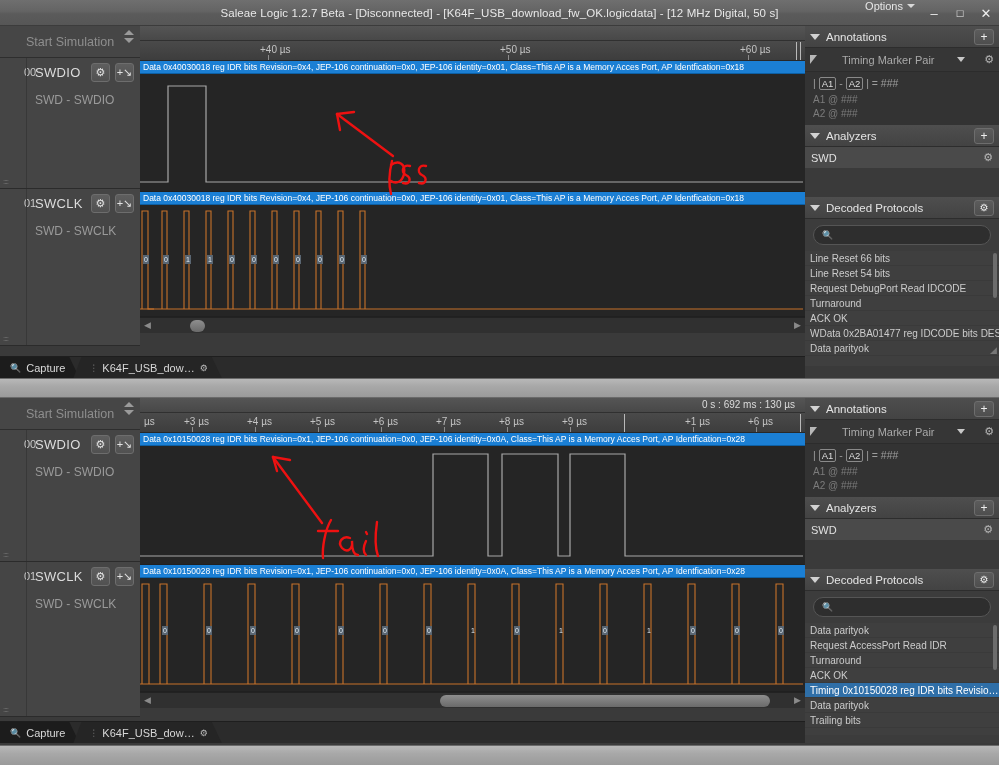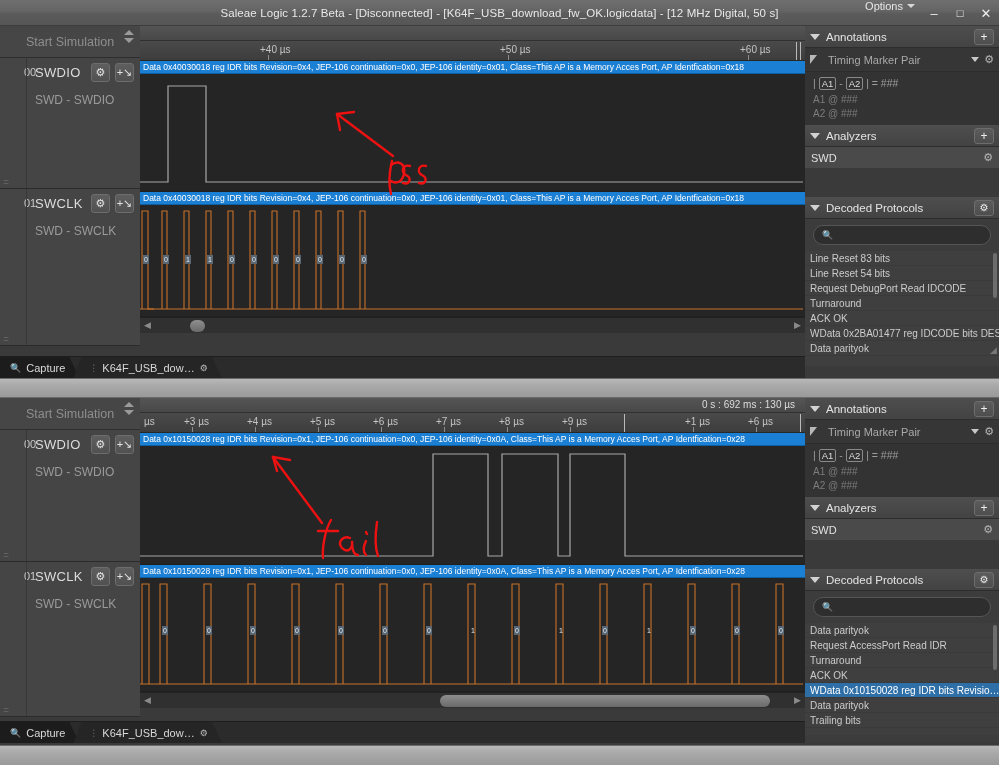--- a/index.html
+++ b/index.html
@@ -121,21 +121,21 @@
     background:linear-gradient(to bottom,#5c5c5c,#4e4e4e);
     color:#eee;font-size:12px;display:flex;align-items:center;justify-content:center;line-height:1;
   }
   .gearbtn {
     width:20px;height:16px;border:1px solid #6d6d6d;border-radius:3px;
     background:linear-gradient(to bottom,#5c5c5c,#4e4e4e);
     color:#eee;font-size:10px;display:flex;align-items:center;justify-content:center;
   }
   .marker-row {
     height:24px; background:#363636; border-bottom:1px solid #2c2c2c;
-    display:flex;align-items:center;padding:0 5px;gap:5px;
+    display:flex;align-items:center;padding:0 5px;gap:19px;
   }
   .flag { width:0;height:0;border-left:7px solid #b8b8b8;border-bottom:9px solid transparent;border-top:0; }
   .marker-name { flex:1;font-size:11px;color:#a9a9a9; padding-left:6px;}
   .caret-sm { width:0;height:0;border-left:4px solid transparent;border-right:4px solid transparent;border-top:5px solid #c8c8c8;}
   .gear-ico { font-size:11px;color:#b4b4b4; }
   .marker-info { background:#333; padding:5px 8px 3px; position:relative; }
   .mi-line { font-size:10.5px; color:#9d9d9d; margin-bottom:4px; white-space:nowrap;}
   .keycap {
     display:inline-block;border:1px solid #8a8a8a;border-radius:2px;padding:0 2px;font-size:9.5px;color:#ddd;
   }
@@ -356,21 +356,21 @@
       <span class="side-hdr-title">Decoded Protocols</span>
       <span class="gearbtn">⚙</span>
     </div>
     <div class="search-wrap">
       <div class="search-box">
         <span class="mag">🔍</span>
         <input type="text" placeholder="Search Protocols" style="">
       </div>
     </div>
     <div class="proto-list" style="height:115px">
-      <div class="proto-item">Line Reset 83 bits</div>
+      <div class="proto-item">Line Reset 66 bits</div>
       <div class="proto-item">Line Reset 54 bits</div>
       <div class="proto-item">Request  DebugPort Read IDCODE</div>
       <div class="proto-item">Turnaround</div>
       <div class="proto-item">ACK OK</div>
       <div class="proto-item">WData 0x2BA01477 reg IDCODE bits DES…</div>
       <div class="proto-item">Data parityok</div>
       <div class="proto-scroll" style="height:45px"></div>
     </div>
     <div class="resize-grip">◢</div>
   </div>
@@ -580,21 +580,21 @@
       <div class="search-box">
         <span class="mag">🔍</span>
         <input type="text" placeholder="Search Protocols" style="">
       </div>
     </div>
     <div class="proto-list" style="height:112px">
       <div class="proto-item">Data parityok</div>
       <div class="proto-item">Request  AccessPort Read IDR</div>
       <div class="proto-item">Turnaround</div>
       <div class="proto-item">ACK OK</div>
-      <div class="proto-item sel">WData 0x10150028 reg IDR bits Revisio…</div>
+      <div class="proto-item sel">Timing 0x10150028 reg IDR bits Revisio…</div>
       <div class="proto-item">Data parityok</div>
       <div class="proto-item">Trailing bits</div>
       <div class="proto-scroll" style="height:45px"></div>
     </div>
   </div>
 
   <div class="tabbar" style="top:323px">
     <div class="tab active">
       <span class="mag2">🔍</span>
       <span>Capture</span>

